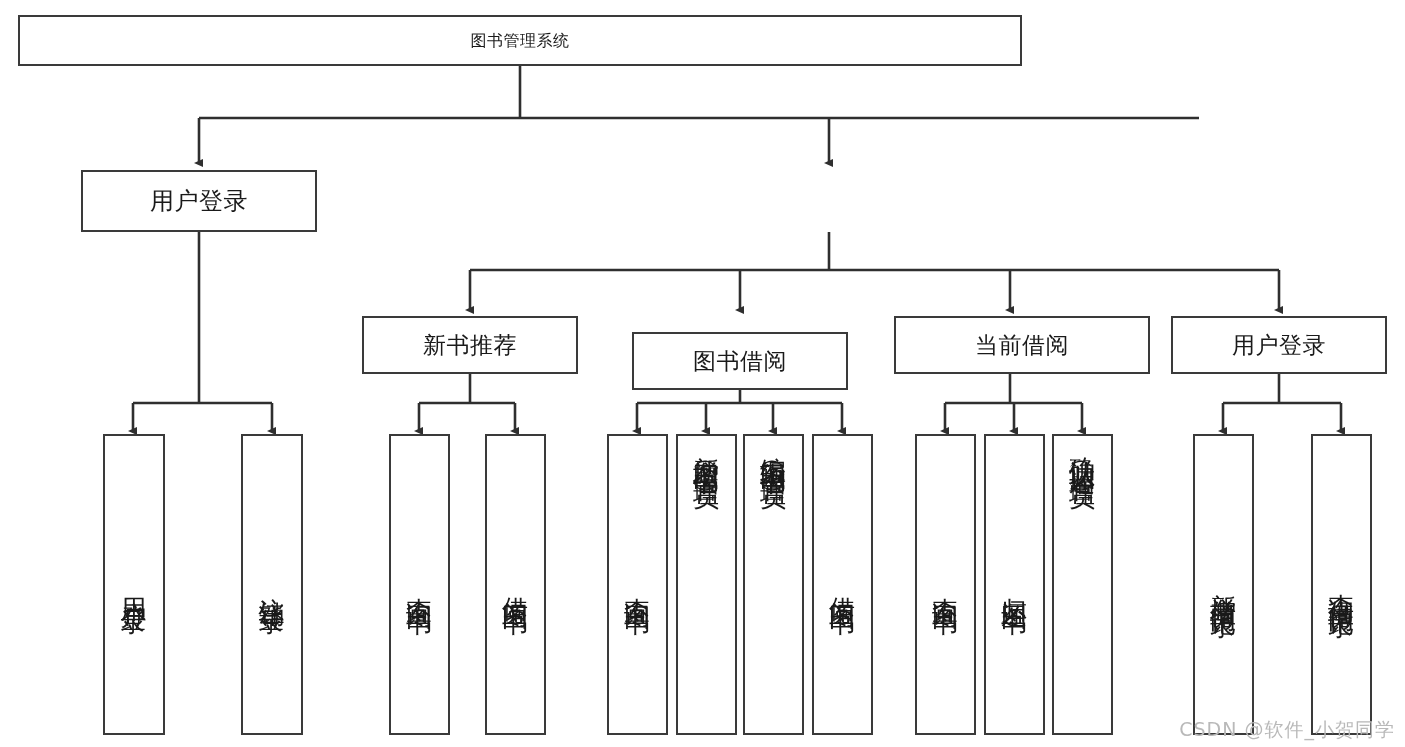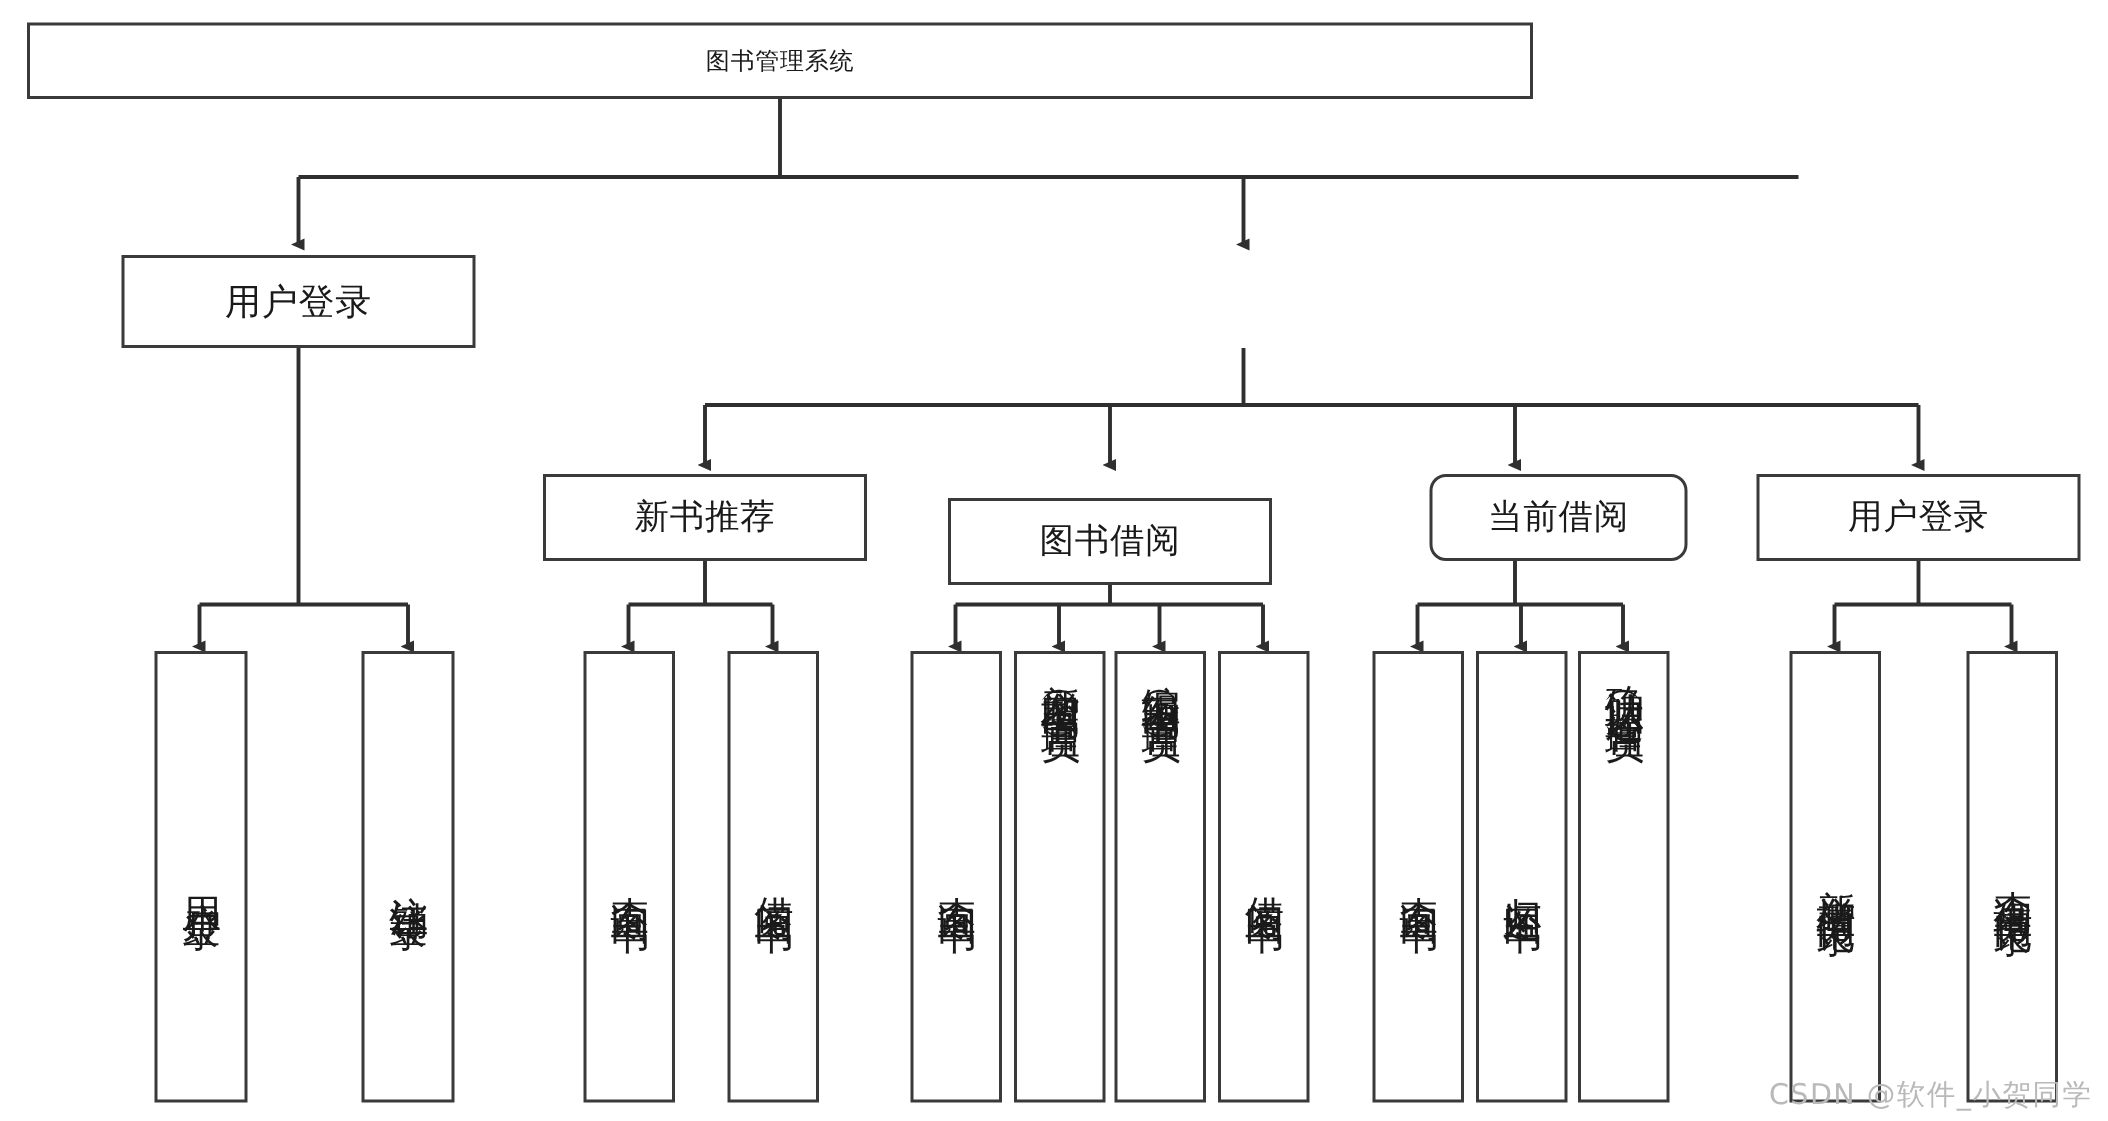--- a/index.html
+++ b/index.html
@@ -140,21 +140,21 @@
   <div class="node level2" style="left:81px;top:170px;width:236px;height:62px;">
     <span class="label">用户登录</span>
   </div>
 
   <div class="node level3" style="left:362px;top:316px;width:216px;height:58px;">
     <span class="label">新书推荐</span>
   </div>
   <div class="node level3" style="left:632px;top:332px;width:216px;height:58px;">
     <span class="label">图书借阅</span>
   </div>
-  <div class="node level3" style="left:953px;top:316px;width:172px;height:58px;border-radius:11px;">
+  <div class="node level3" style="left:894px;top:316px;width:256px;height:58px;">
     <span class="label">当前借阅</span>
   </div>
   <div class="node level3" style="left:1171px;top:316px;width:216px;height:58px;">
     <span class="label">用户登录</span>
   </div>
 
   <div class="node leaf center-text" style="left:103px;top:434px;width:62px;height:301px;">
     <span class="label">用户登录</span>
   </div>
   <div class="node leaf center-text" style="left:241px;top:434px;width:62px;height:301px;">

